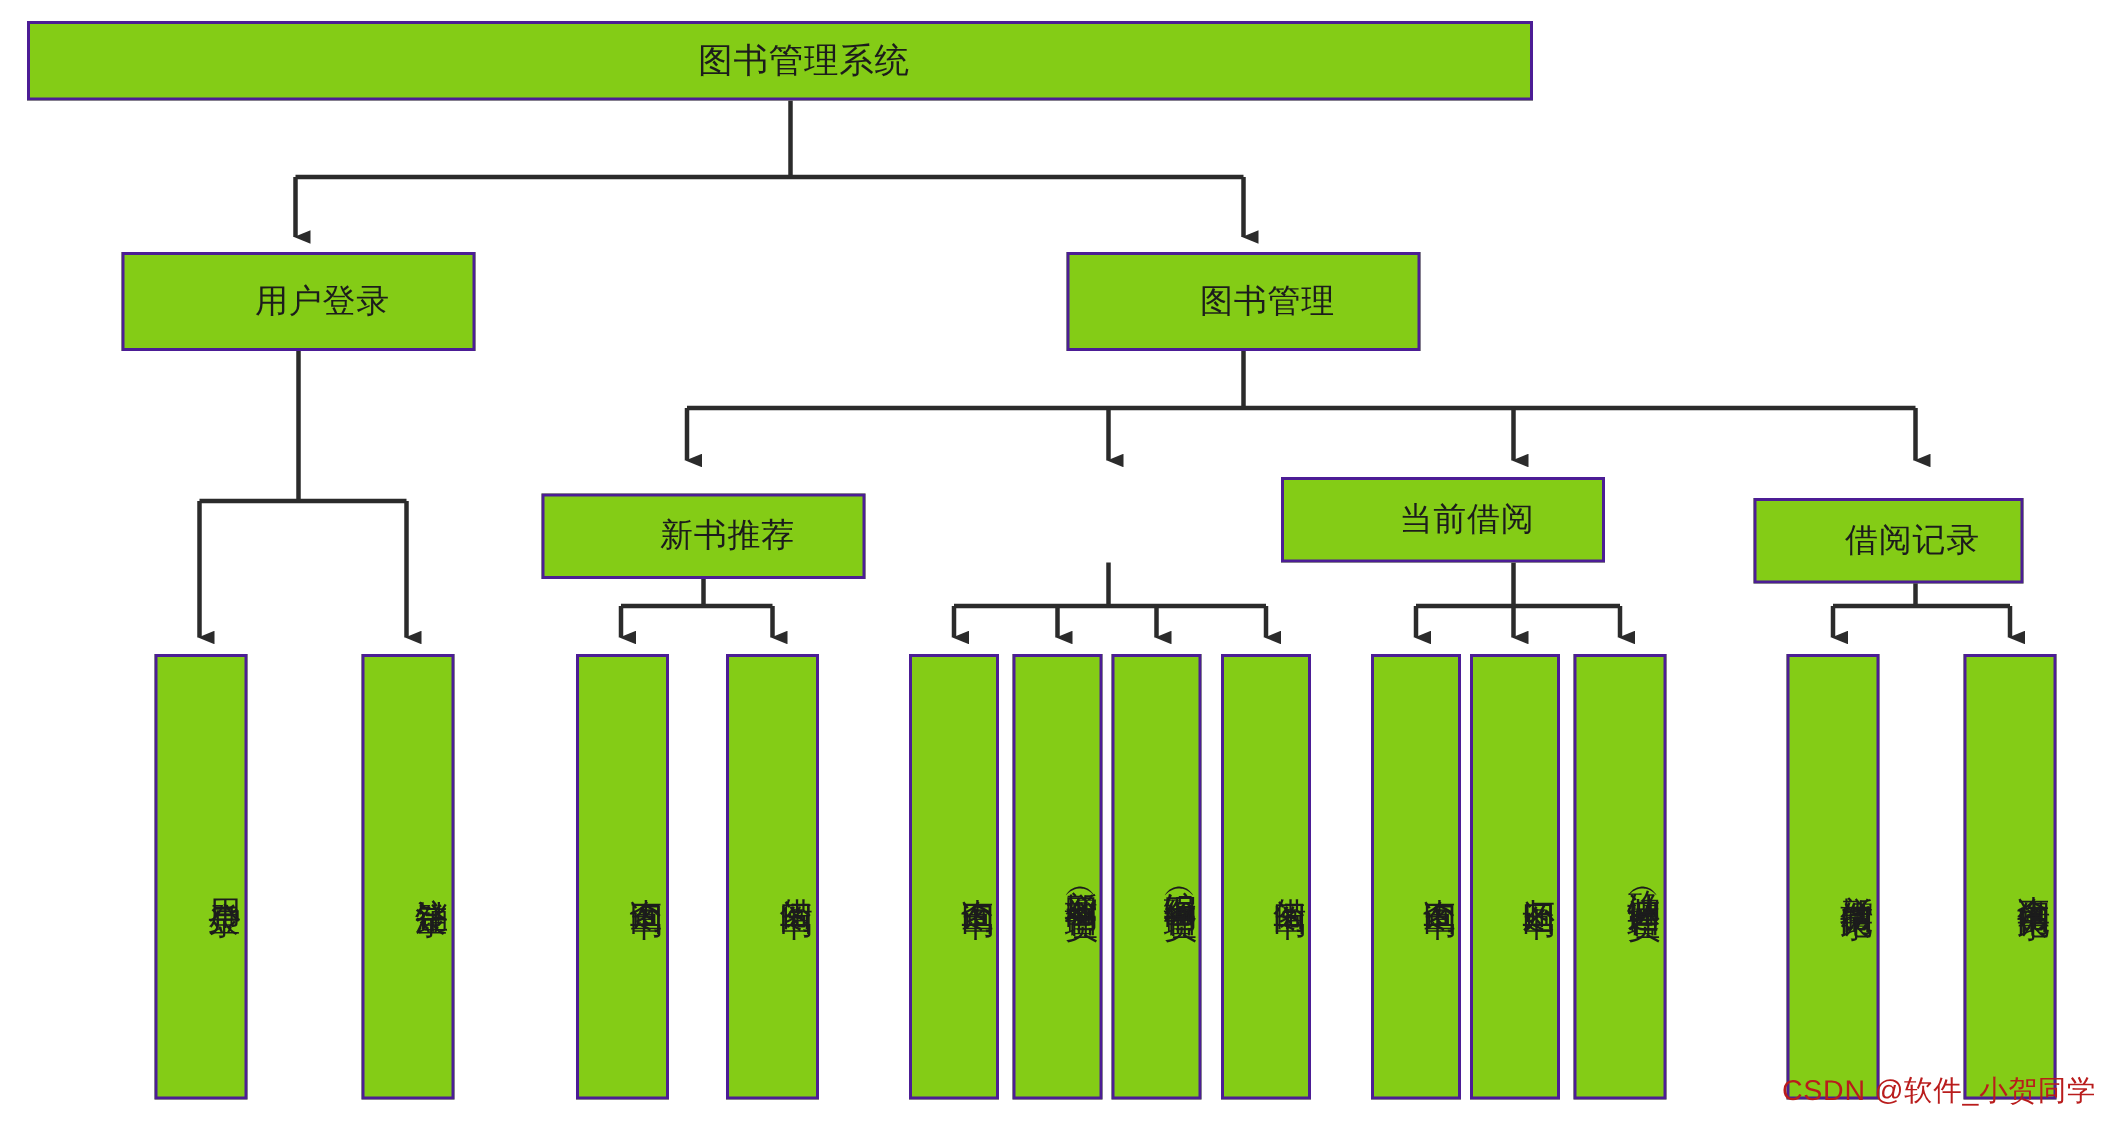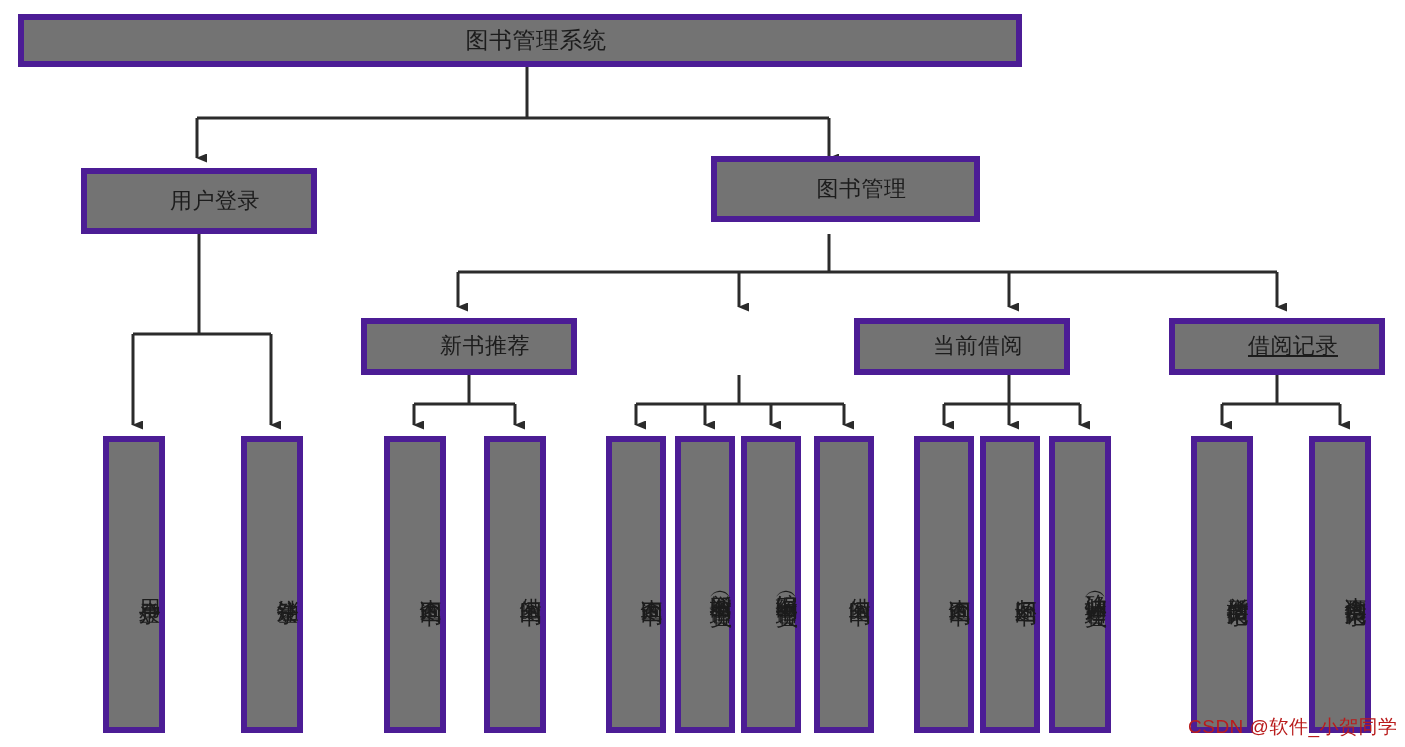--- a/index.html
+++ b/index.html
@@ -22,22 +22,22 @@
   svg.diagram-canvas {
     position: absolute;
     top: 0;
     left: 0;
     width: 1405px;
     height: 747px;
   }
   .node-box {
     position: absolute;
     box-sizing: border-box;
-    border: 6px solid #4c1d95;
-    background: #737373;
+    border: 2px solid #4c1d95;
+    background: #84cc16;
     display: flex;
     align-items: center;
     justify-content: center;
     color: #1c1c1c;
     padding-left: 32px;
   }
   .node-label-h {
     font-size: 22px;
     line-height: 1.2;
     letter-spacing: 0.5px;
@@ -129,31 +129,31 @@
     </g>
   </svg>
 
   <div class="node-box node-root" style="left:18px; top:14px; width:1004px; height:53px;">
     <span class="node-label-h">图书管理系统</span>
   </div>
 
   <div class="node-box" style="left:81px; top:168px; width:236px; height:66px;">
     <span class="node-label-h">用户登录</span>
   </div>
-  <div class="node-box" style="left:711px; top:156px; width:269px; height:66px;">
+  <div class="node-box" style="left:711px; top:168px; width:236px; height:66px;">
     <span class="node-label-h">图书管理</span>
   </div>
 
-  <div class="node-box" style="left:361px; top:318px; width:216px; height:57px;align-items:center;">
+  <div class="node-box" style="left:361px; top:329px; width:216px; height:57px;align-items:center;">
     <span class="node-label-h">新书推荐</span>
   </div>
   <div class="node-box" style="left:854px; top:318px; width:216px; height:57px;">
     <span class="node-label-h">当前借阅</span>
   </div>
-  <div class="node-box" style="left:1169px; top:318px; width:216px; height:57px;text-decoration:underline;">
+  <div class="node-box" style="left:1169px; top:332px; width:180px; height:57px;">
     <span class="node-label-h">借阅记录</span>
   </div>
 
   <div class="node-box node-leaf" style="left:103px; top:436px; width:62px; height:297px;">
     <span class="node-label-v">用户登录</span>
   </div>
   <div class="node-box node-leaf" style="left:241px; top:436px; width:62px; height:297px;">
     <span class="node-label-v">注销登录</span>
   </div>
 

